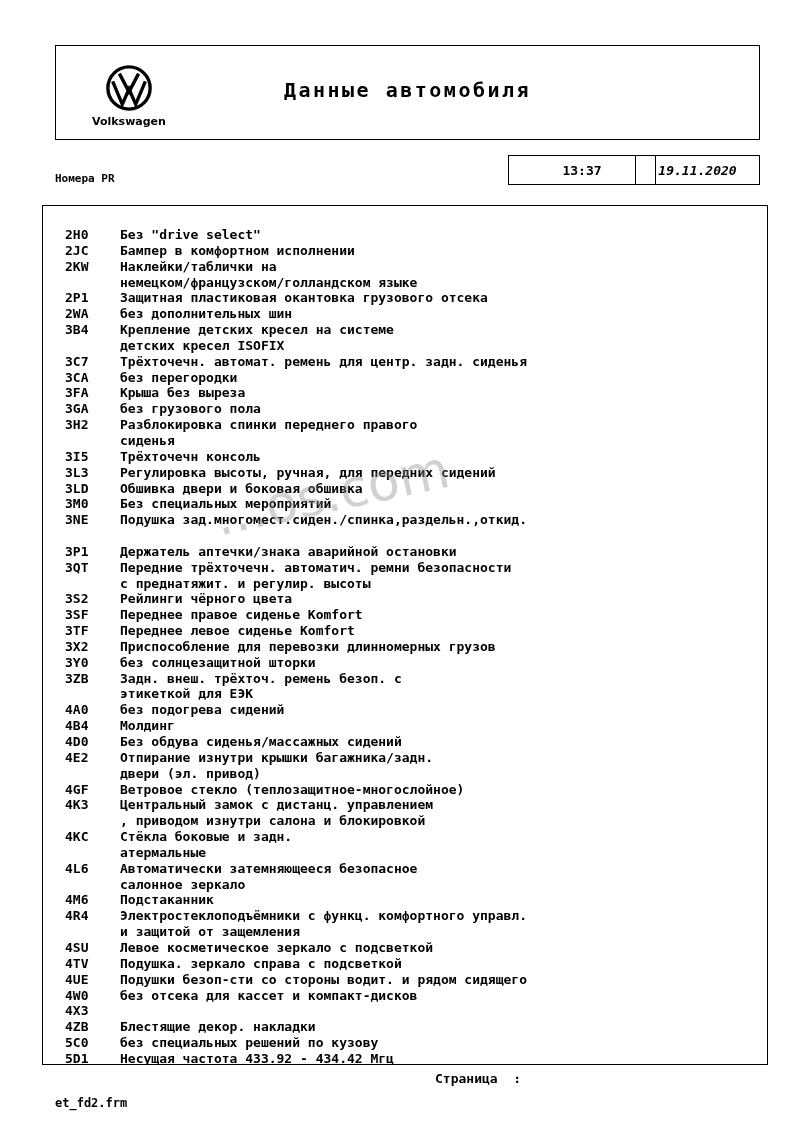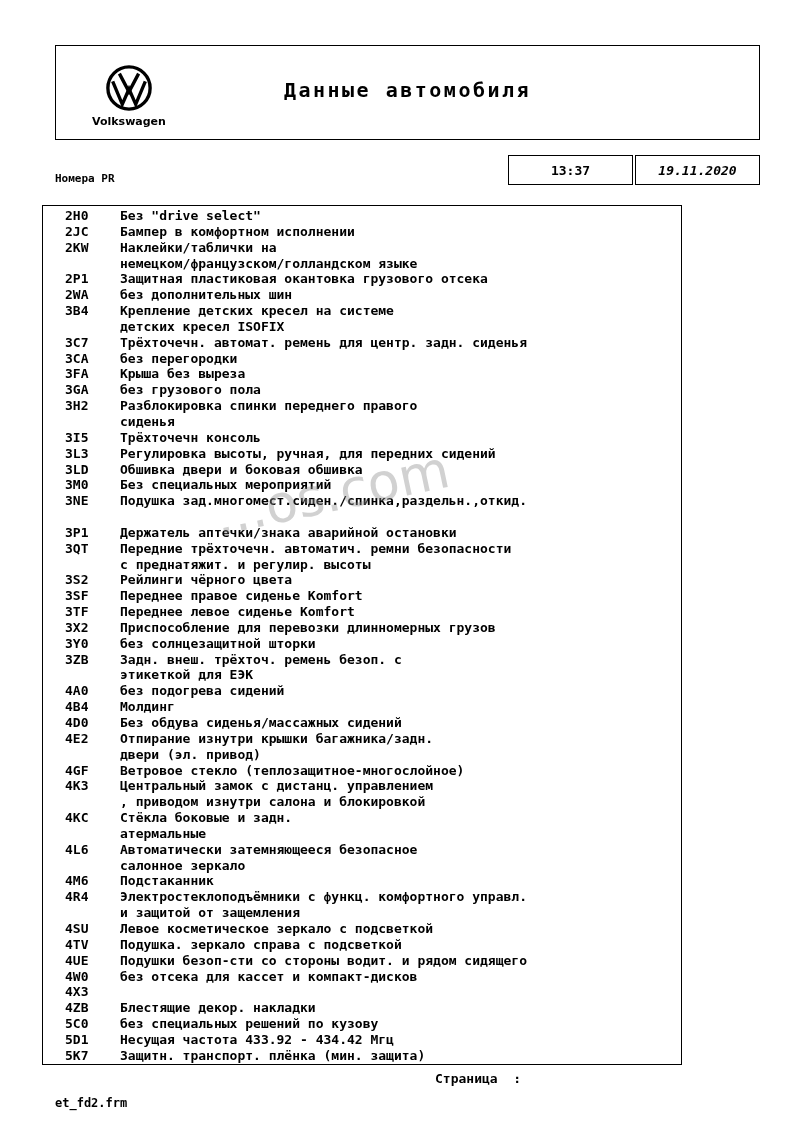--- a/index.html
+++ b/index.html
@@ -51,38 +51,38 @@
     height: 30px;
     border: 1px solid #000;
     box-sizing: border-box;
     display: flex;
     align-items: center;
     justify-content: center;
     font-size: 13px;
     font-weight: bold;
     top: 155px;
   }
-  .time-box { left: 508px; width: 125px; }
+  .time-box { left: 508px; width: 148px; }
   .date-box { left: 635px; width: 125px; font-style: italic; }
 
   .section-label {
     position: absolute;
     left: 55px; top: 172px;
     font-size: 11px;
     font-weight: bold;
   }
 
   
   .pr-table {
     position: absolute;
     left: 42px; top: 205px;
-    width: 640px; height: 860px;
+    width: 726px; height: 860px;
     border: 1px solid #000;
     box-sizing: border-box;
-    padding-top: 2px;
+    padding-top: 21px;
     overflow: hidden;
   }
   .row-line {
     display: flex;
     height: 15.85px;
     line-height: 15.85px;
     font-size: 13px;
     font-weight: bold;
     white-space: pre;
   }

